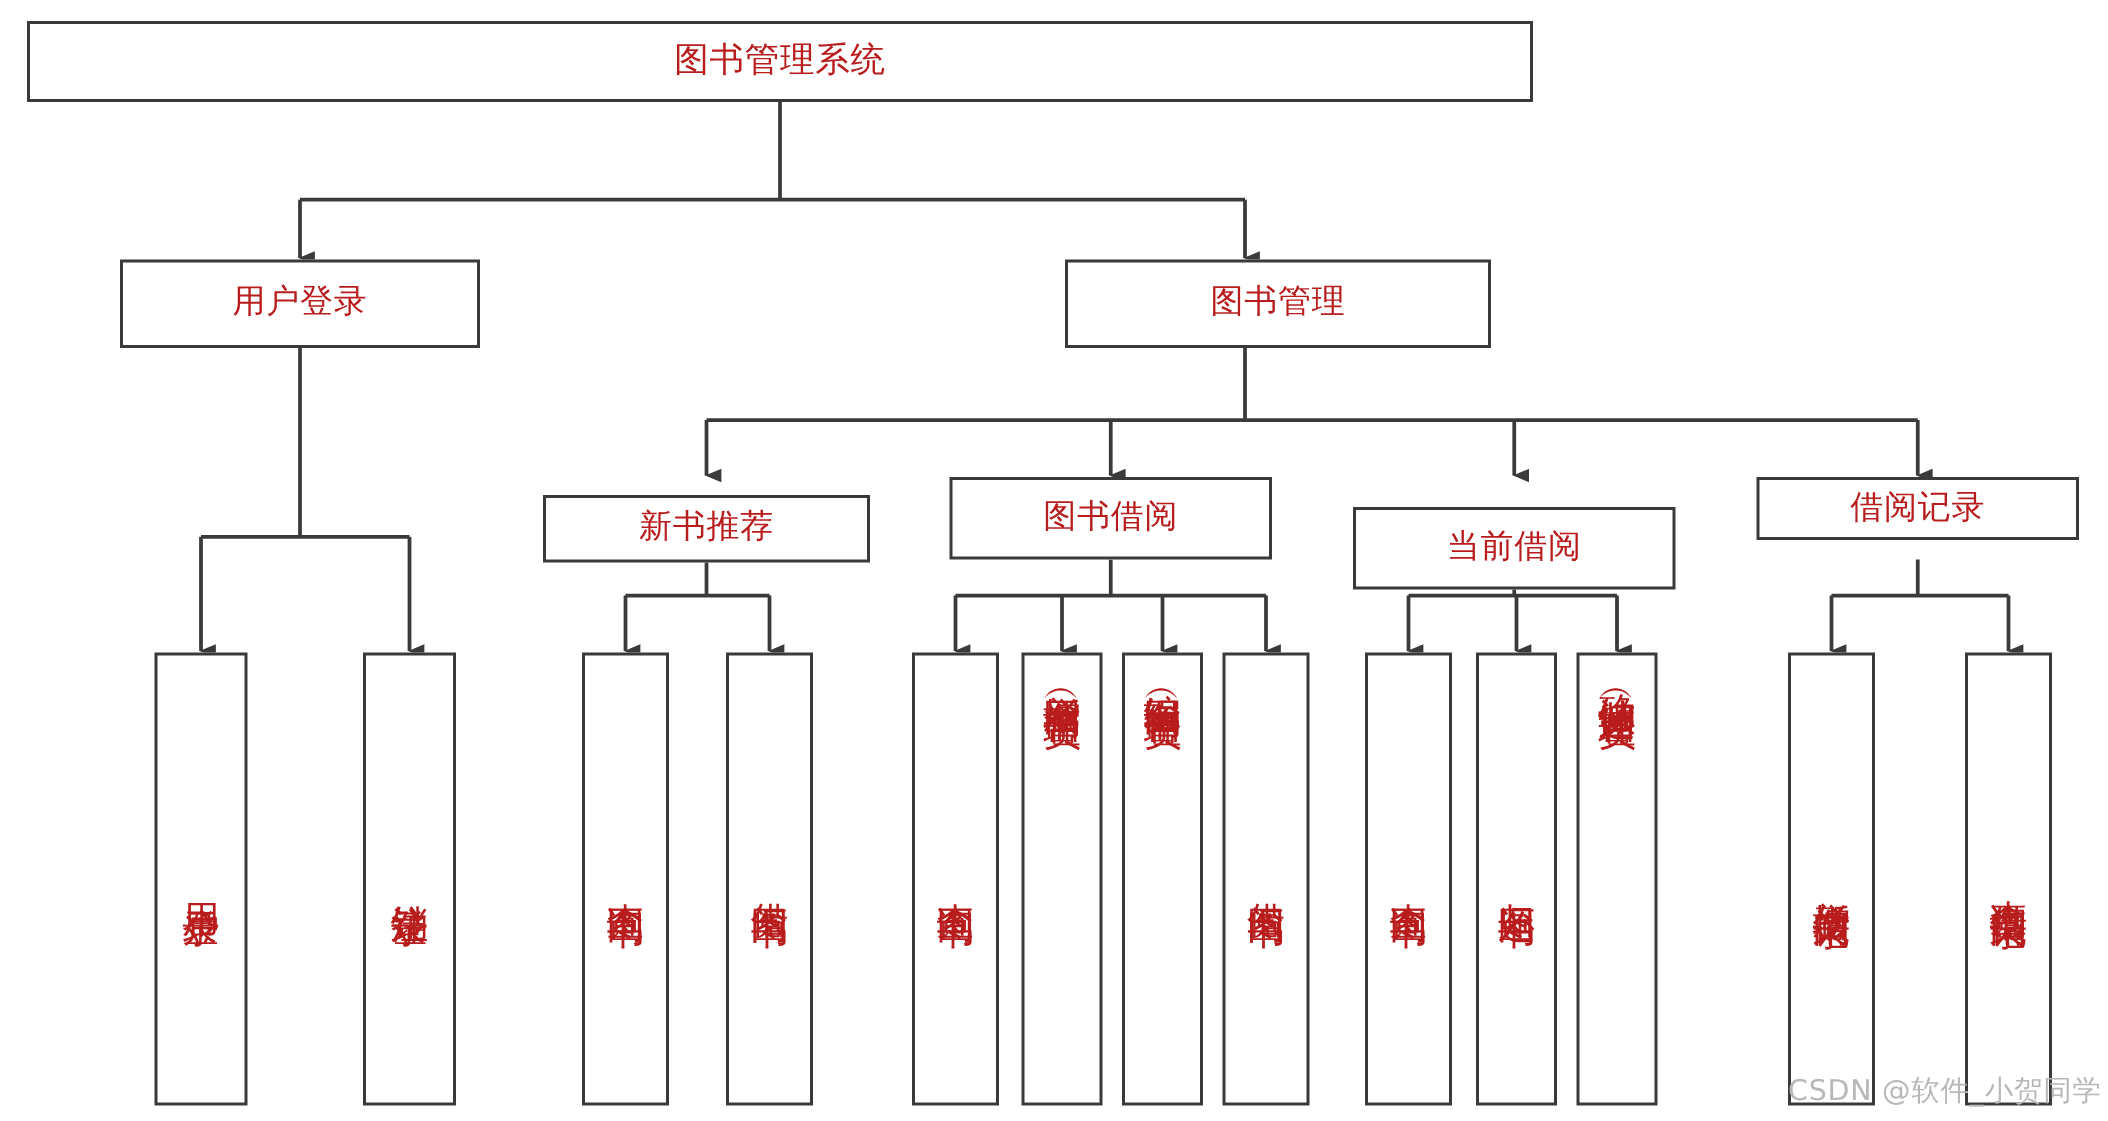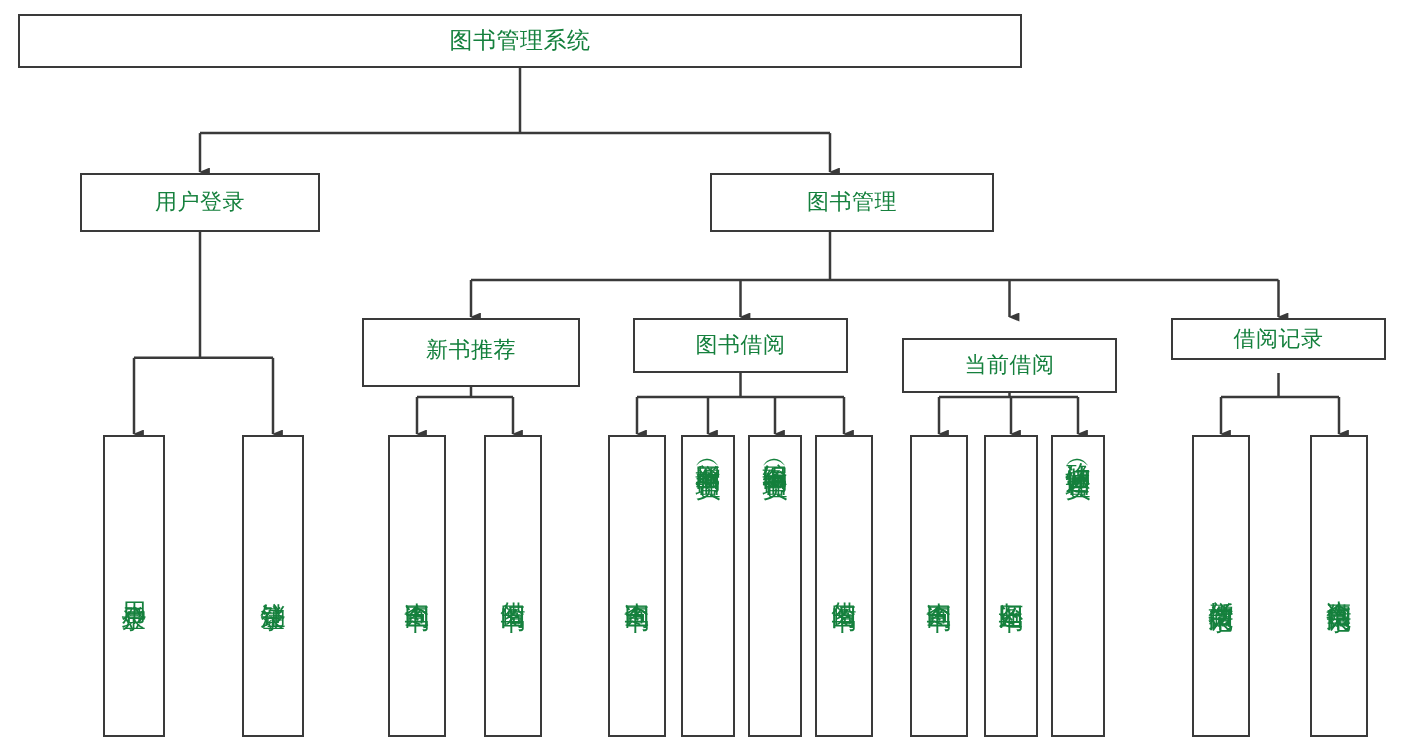--- a/index.html
+++ b/index.html
@@ -22,21 +22,21 @@
     left: 0;
     top: 0;
     width: 1405px;
     height: 747px;
   }
   .node {
     position: absolute;
     box-sizing: border-box;
     border: 2px solid #3a3a3a;
     background: #ffffff;
-    color: #15803d;
+    color: #b91c1c;
     display: flex;
     align-items: center;
     justify-content: center;
     overflow: hidden;
   }
   .node .label {
     font-size: 22px;
     line-height: 1.12;
     letter-spacing: 0.5px;
     white-space: nowrap;
@@ -119,21 +119,21 @@
   <div id="node-layer">
       <div class="node root" style="left: 18px; top: 14px; width: 1004px; height: 54px;">
         <span class="label">图书管理系统</span>
       </div>
       <div class="node" style="left: 80px; top: 173px; width: 240px; height: 59px;">
         <span class="label">用户登录</span>
       </div>
       <div class="node" style="left: 710px; top: 173px; width: 284px; height: 59px;">
         <span class="label">图书管理</span>
       </div>
-      <div class="node" style="left: 362px; top: 318px; width: 218px; height: 69px; font-family: Liberation Mono, monospace;">
+      <div class="node" style="left: 362px; top: 330px; width: 218px; height: 45px;">
         <span class="label">新书推荐</span>
       </div>
       <div class="node" style="left: 633px; top: 318px; width: 215px; height: 55px;">
         <span class="label">图书借阅</span>
       </div>
       <div class="node" style="left: 902px; top: 318px; width: 215px; height: 55px; margin-top: 20px;">
         <span class="label">当前借阅</span>
       </div>
       <div class="node" style="left: 1171px; top: 318px; width: 215px; height: 42px;">
         <span class="label">借阅记录</span>
@@ -172,14 +172,15 @@
         <span class="label">确认归还（管理员）</span>
       </div>
       <div class="node vertical centered" style="left: 1192px; top: 435px; width: 58px; height: 302px;">
         <span class="label">新增借阅记录</span>
       </div>
       <div class="node vertical centered" style="left: 1310px; top: 435px; width: 58px; height: 302px;">
         <span class="label">查询借阅记录</span>
       </div>
     </div>
 
+  <div class="watermark" style="left: 1192px; top: 714px;">CSDN @软件_小贺同学</div>
 
 </div>
 
 </body></html>

